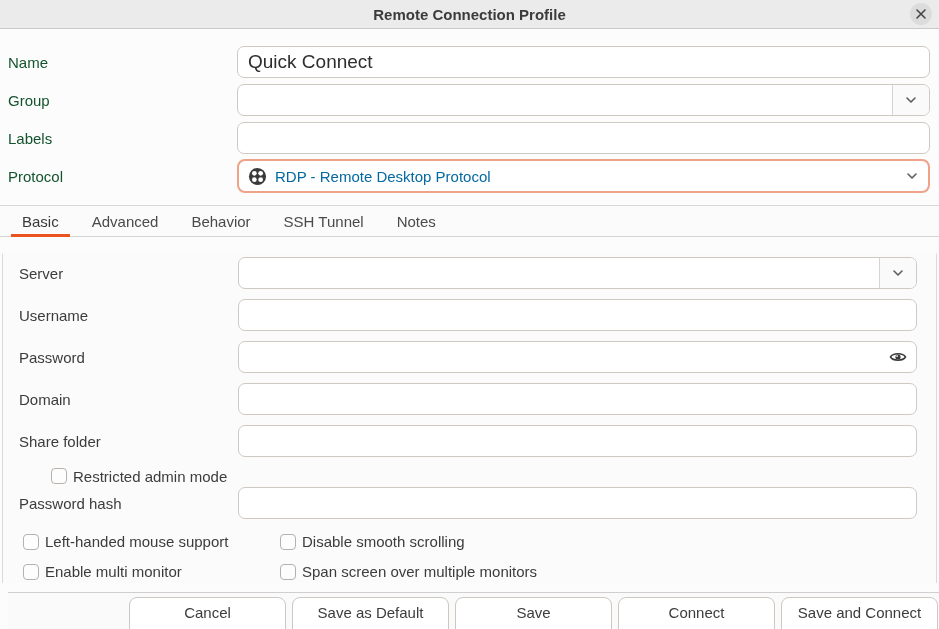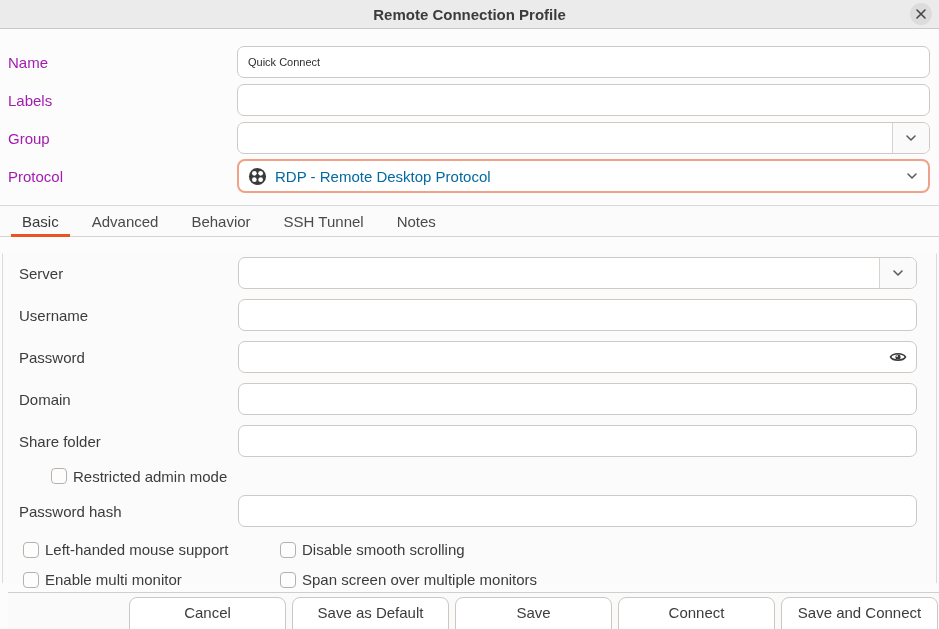--- a/index.html
+++ b/index.html
@@ -33,30 +33,30 @@
     font-size: 14px; color: #444; cursor: pointer;
     font-family: "Liberation Sans", sans-serif;
   }
 
   
   .form-top { padding: 17px 9px 0 8px; }
   .form-row {
     display: flex; align-items: center;
     margin-bottom: 6px; height: 32px;
   }
-  .form-row .lbl { width: 229px; flex: 0 0 229px; color: #a21caf; }
+  .form-row .lbl { width: 229px; flex: 0 0 229px; color: #14532d; }
 
   .entry {
     height: 32px; width: 100%;
     background: #ffffff;
     border: 1px solid #cfc9c4;
     border-radius: 7px;
     padding: 0 10px;
     font-family: "Liberation Sans", sans-serif;
-    font-size: 11px; color: #2e2e2e;
+    font-size: 19px; color: #2e2e2e;
     outline: none;
   }
 
   .combo {
     height: 32px; width: 100%;
     background: #ffffff;
     border: 1px solid #cfc9c4;
     border-radius: 7px;
     display: flex; align-items: stretch; overflow: hidden;
   }
@@ -124,21 +124,21 @@
   .tc-row .lbl { width: 219px; flex: 0 0 219px; color: #3c3c3c; }
 
   .entry-wrap { position: relative; flex: 1; display: flex; }
   .entry.with-icon { padding-right: 36px; }
   .eye-btn {
     position: absolute; right: 8px; top: 50%; transform: translateY(-50%);
     background: none; border: none; cursor: pointer; padding: 2px;
     display: flex; align-items: center;
   }
 
-  .check-row { display: flex; align-items: center; margin: 0 0 10px 4px; height: 18px; padding-left: 28px; }
+  .check-row { display: flex; align-items: center; margin: 0 0 2px 4px; height: 18px; padding-left: 28px; }
   .checkbox {
     width: 16px; height: 16px;
     border: 1px solid #b7b1ac; border-radius: 4px;
     background: #fdfdfd; flex: 0 0 16px;
     cursor: pointer;
   }
   .check-row label { margin-left: 6px; cursor: pointer; color: #3c3c3c; }
 
   .check-grid { margin-top: 14px; }
   .check-grid .cg-row { display: flex; margin-bottom: 13px; }
@@ -181,34 +181,34 @@
   </div>
 
   <div class="form-top">
 
     <div class="form-row">
       <span class="lbl">Name</span>
       <input class="entry" type="text" value="Quick Connect" style="">
     </div>
 
     <div class="form-row">
-      <span class="lbl">Labels</span>
-      <input class="entry" type="text" value="" style="">
-    </div>
-
-    <div class="form-row">
       <span class="lbl">Group</span>
       <div class="combo">
         <input class="combo-entry" type="text" value="" style="">
         <div class="combo-btn">
           <svg class="chev" width="12" height="8" viewBox="0 0 12 8">
             <path d="M2 2 L6 6 L10 2" fill="none" stroke="#5c5c5c" stroke-width="1.6" stroke-linecap="round" stroke-linejoin="round"></path>
           </svg>
         </div>
       </div>
+    </div>
+
+    <div class="form-row">
+      <span class="lbl">Labels</span>
+      <input class="entry" type="text" value="" style="">
     </div>
 
     <div class="form-row">
       <span class="lbl">Protocol</span>
       <div class="protocol-combo">
         <svg width="19" height="19" viewBox="0 0 20 20">
           <circle cx="10" cy="10" r="9" fill="#3a3a3a"></circle>
           <circle cx="6.7" cy="6.7" r="2.5" fill="#ffffff"></circle>
           <circle cx="13.3" cy="6.7" r="2.5" fill="#ffffff"></circle>
           <circle cx="6.7" cy="13.3" r="2.5" fill="#ffffff"></circle>

